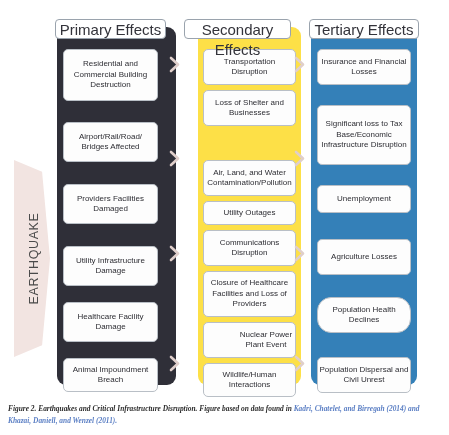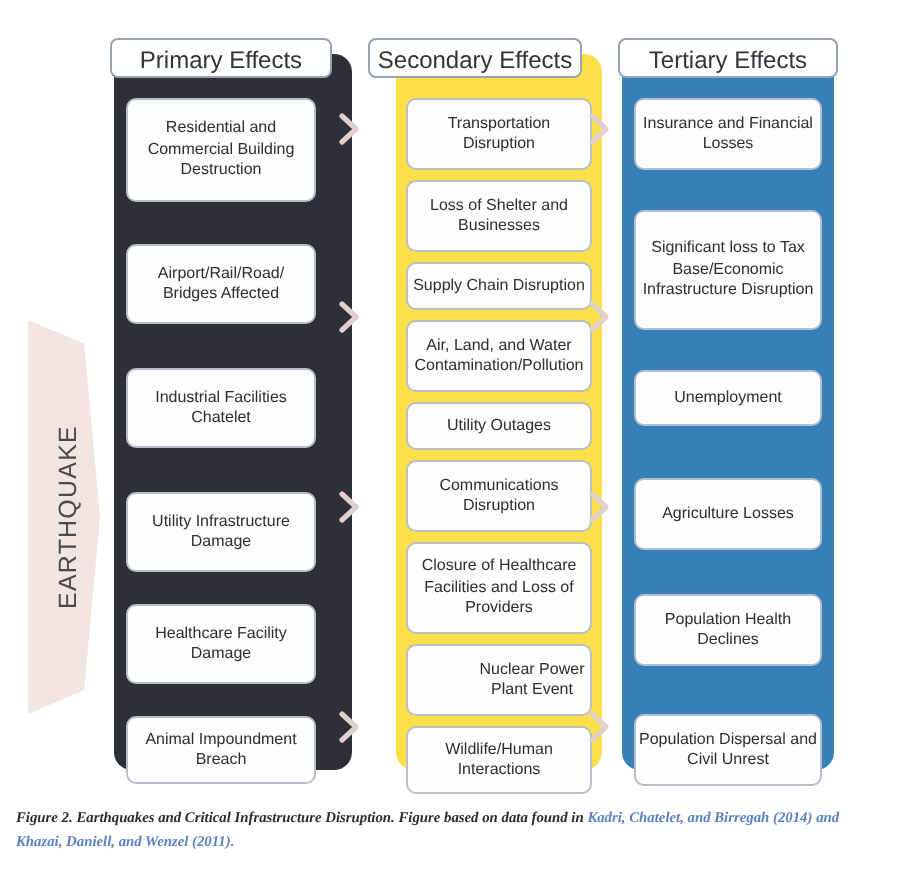--- a/index.html
+++ b/index.html
@@ -65,21 +65,21 @@
   
   .col-header {
     position: absolute;
     top: 19px;
     height: 20px;
     line-height: 20px;
     background: #ffffff;
     border: 1px solid #9aa3ad;
     border-radius: 4px;
     text-align: center;
-    font-size: 12px;
+    font-size: 15px;
     color: #33333a;
     z-index: 4;
     box-sizing: border-box;
   }
   .hdr-primary   { left: 55px;  width: 111px; }
   .hdr-secondary { left: 184px; width: 107px; }
   .hdr-tertiary  { left: 309px; width: 110px; }
 
   
   .boxes {
@@ -137,48 +137,47 @@
 <div id="figure">
 
   <div class="eq-banner">
     <div class="eq-banner-text">EARTHQUAKE</div>
   </div>
 
   <div class="column col-primary">
     <div class="boxes">
       <div class="ebox" style="top:22px;height:52px;">Residential and Commercial Building Destruction</div>
       <div class="ebox" style="top:95px;height:40px;">Airport/Rail/Road/ Bridges Affected</div>
-      <div class="ebox" style="top:157px;height:40px;">Industrial Facilities Chatelet</div>
+      <div class="ebox" style="top:157px;height:40px;">Providers Facilities Damaged</div>
       <div class="ebox" style="top:219px;height:40px;">Utility Infrastructure Damage</div>
       <div class="ebox" style="top:275px;height:40px;">Healthcare Facility Damage</div>
       <div class="ebox" style="top:331px;height:34px;">Animal Impoundment Breach</div>
     </div>
   </div>
 
   <div class="column col-secondary">
     <div class="boxes">
       <div class="ebox" style="top:22px;height:36px;">Transportation Disruption</div>
       <div class="ebox" style="top:63px;height:36px;">Loss of Shelter and Businesses</div>
-      <div class="ebox" style="top:104px;height:24px;">Supply Chain Disruption</div>
       <div class="ebox" style="top:133px;height:36px;">Air, Land, and Water Contamination/Pollution</div>
       <div class="ebox" style="top:174px;height:24px;">Utility Outages</div>
       <div class="ebox" style="top:203px;height:36px;">Communications Disruption</div>
       <div class="ebox" style="top:244px;height:46px;">Closure of Healthcare Facilities and Loss of Providers</div>
       <div class="ebox" style="top:295px;height:36px;padding-left:34px;">Nuclear Power Plant Event</div>
       <div class="ebox" style="top:336px;height:34px;">Wildlife/Human Interactions</div>
     </div>
   </div>
 
   <div class="column col-tertiary">
     <div class="boxes">
       <div class="ebox" style="top:22px;height:36px;">Insurance and Financial Losses</div>
       <div class="ebox" style="top:78px;height:60px;">Significant loss to Tax Base/Economic Infrastructure Disruption</div>
       <div class="ebox" style="top:158px;height:28px;">Unemployment</div>
       <div class="ebox" style="top:212px;height:36px;">Agriculture Losses</div>
-      <div class="ebox" style="top:270px;height:36px;">Population Health Declines</div>
+      <div class="ebox" style="top:270px;height:36px;border-radius:14px;">Population Health Declines</div>
       <div class="ebox" style="top:330px;height:36px;">Population Dispersal and Civil Unrest</div>
     </div>
   </div>
 
   <div class="col-header hdr-primary">Primary Effects</div>
   <div class="col-header hdr-secondary">Secondary Effects</div>
   <div class="col-header hdr-tertiary">Tertiary Effects</div>
 
   <div class="chev" style="left:168px;top:56px;">
     <svg viewBox="0 0 13 17">

